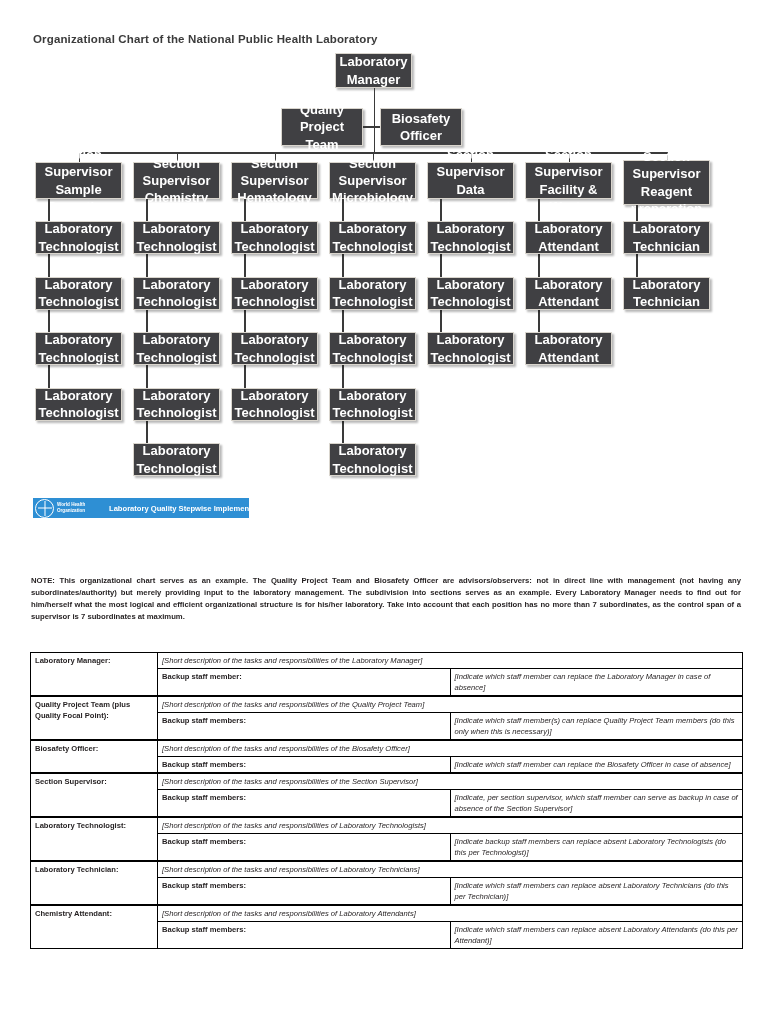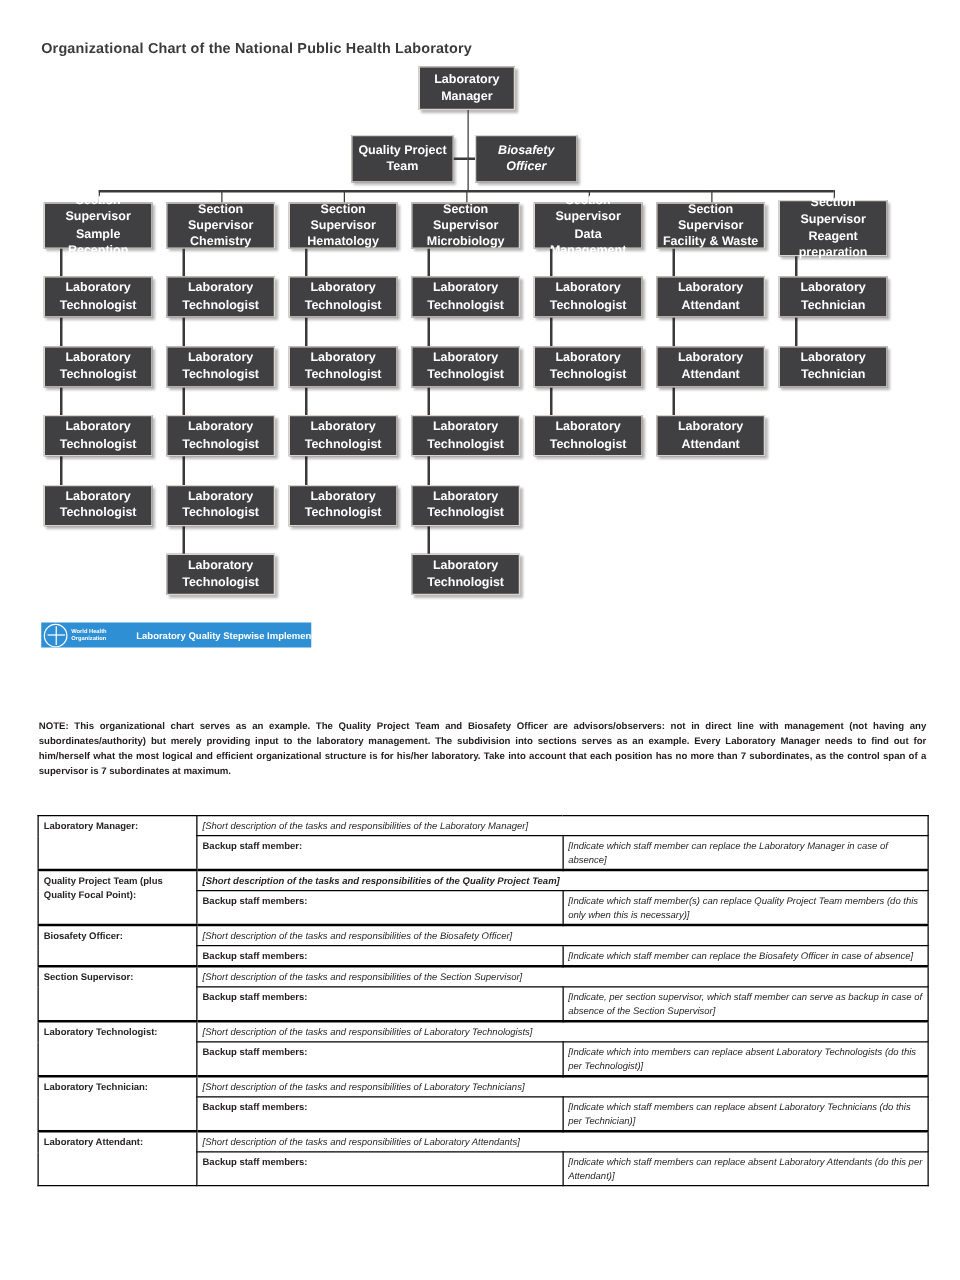--- a/index.html
+++ b/index.html
@@ -22,21 +22,21 @@
 
   
   .chart{position:absolute;left:0;top:0;width:768px;height:500px;}
 
   .node{
     position:absolute;
     background:#404043;
     border:1px solid #d9d5cd;
     box-shadow:2px 2px 2px rgba(0,0,0,.28);
     color:#ffffff;
-    font-size:10px;
+    font-size:13px;
     font-weight:bold;
     line-height:1.32;
     display:flex;
     align-items:center;
     justify-content:center;
     text-align:center;
     box-sizing:border-box;
     padding:1px 2px;
   }
   .node span{display:block;width:100%;white-space:pre-line;}
@@ -124,21 +124,21 @@
     <div id="chart-layer">
         <div class="node" style="left: 335px; top: 53px; width: 77px; height: 35px;">
           <span>Laboratory
 Manager</span>
         </div>
         <div class="line v" style="left: 373.5px; top: 88px; height: 64px;"></div>
         <div class="node" style="left: 281px; top: 108px; width: 82px; height: 38px;">
           <span>Quality Project
 Team</span>
         </div>
-        <div class="node" style="left: 380px; top: 108px; width: 82px; height: 38px; font-style: italic;">
+        <div class="node" style="left: 380px; top: 108px; width: 82px; height: 38px;">
           <span>Biosafety Officer</span>
         </div>
         <div class="line h" style="left: 363px; top: 126px; width: 10.5px;"></div>
         <div class="line h" style="left: 373.5px; top: 126px; width: 6.5px;"></div>
         <div class="line h" style="left: 78.5px; top: 152px; width: 588px;"></div>
         <div class="line v" style="left: 78.5px; top: 152px; height: 10px;"></div>
         <div class="node" style="left: 35px; top: 162px; width: 87px; height: 37px;">
           <span>Section Supervisor
 Sample Reception</span>
         </div>
@@ -330,21 +330,21 @@
         <tr>
           <td class="role" rowspan="2">Laboratory Manager:</td>
           <td class="desc" colspan="2">[Short description of the tasks and responsibilities of the Laboratory Manager]</td>
         </tr>
         <tr>
           <td class="backup-label">Backup staff member:</td>
           <td class="backup-text">[Indicate which staff member can replace the Laboratory Manager in case of absence]</td>
         </tr>
         <tr>
           <td class="role" rowspan="2" style="border-top: 2px solid rgb(0, 0, 0); margin-top: 44px;">Quality Project Team (plus Quality Focal Point):</td>
-          <td class="desc" colspan="2" style="border-top: 2px solid rgb(0, 0, 0); font-weight: bold;">[Short description of the tasks and responsibilities of the Quality Project Team]</td>
+          <td class="desc" colspan="2" style="border-top: 2px solid rgb(0, 0, 0);">[Short description of the tasks and responsibilities of the Quality Project Team]</td>
         </tr>
         <tr>
           <td class="backup-label">Backup staff members:</td>
           <td class="backup-text">[Indicate which staff member(s) can replace Quality Project Team members (do this only when this is necessary)]</td>
         </tr>
         <tr>
           <td class="role" rowspan="2" style="border-top: 2px solid rgb(0, 0, 0);">Biosafety Officer:</td>
           <td class="desc" colspan="2" style="border-top: 2px solid rgb(0, 0, 0);">[Short description of the tasks and responsibilities of the Biosafety Officer]</td>
         </tr>
         <tr>
@@ -358,32 +358,32 @@
         <tr>
           <td class="backup-label">Backup staff members:</td>
           <td class="backup-text">[Indicate, per section supervisor, which staff member can serve as backup in case of absence of the Section Supervisor]</td>
         </tr>
         <tr>
           <td class="role" rowspan="2" style="border-top: 2px solid rgb(0, 0, 0); margin-left: 44px;">Laboratory Technologist:</td>
           <td class="desc" colspan="2" style="border-top: 2px solid rgb(0, 0, 0);">[Short description of the tasks and responsibilities of Laboratory Technologists]</td>
         </tr>
         <tr>
           <td class="backup-label">Backup staff members:</td>
-          <td class="backup-text">[Indicate which into members can replace absent Laboratory Technologists (do this per Technologist)]</td>
+          <td class="backup-text">[Indicate backup staff members can replace absent Laboratory Technologists (do this per Technologist)]</td>
         </tr>
         <tr>
           <td class="role" rowspan="2" style="border-top: 2px solid rgb(0, 0, 0);">Laboratory Technician:</td>
           <td class="desc" colspan="2" style="border-top: 2px solid rgb(0, 0, 0);">[Short description of the tasks and responsibilities of Laboratory Technicians]</td>
         </tr>
         <tr>
           <td class="backup-label">Backup staff members:</td>
           <td class="backup-text">[Indicate which staff members can replace absent Laboratory Technicians (do this per Technician)]</td>
         </tr>
         <tr>
-          <td class="role" rowspan="2" style="border-top: 2px solid rgb(0, 0, 0);">Laboratory Attendant:</td>
+          <td class="role" rowspan="2" style="border-top: 2px solid rgb(0, 0, 0);">Chemistry Attendant:</td>
           <td class="desc" colspan="2" style="border-top: 2px solid rgb(0, 0, 0);">[Short description of the tasks and responsibilities of Laboratory Attendants]</td>
         </tr>
         <tr>
           <td class="backup-label">Backup staff members:</td>
           <td class="backup-text">[Indicate which staff members can replace absent Laboratory Attendants (do this per Attendant)]</td>
         </tr>
       </tbody>
   </table>
 
 </div>

